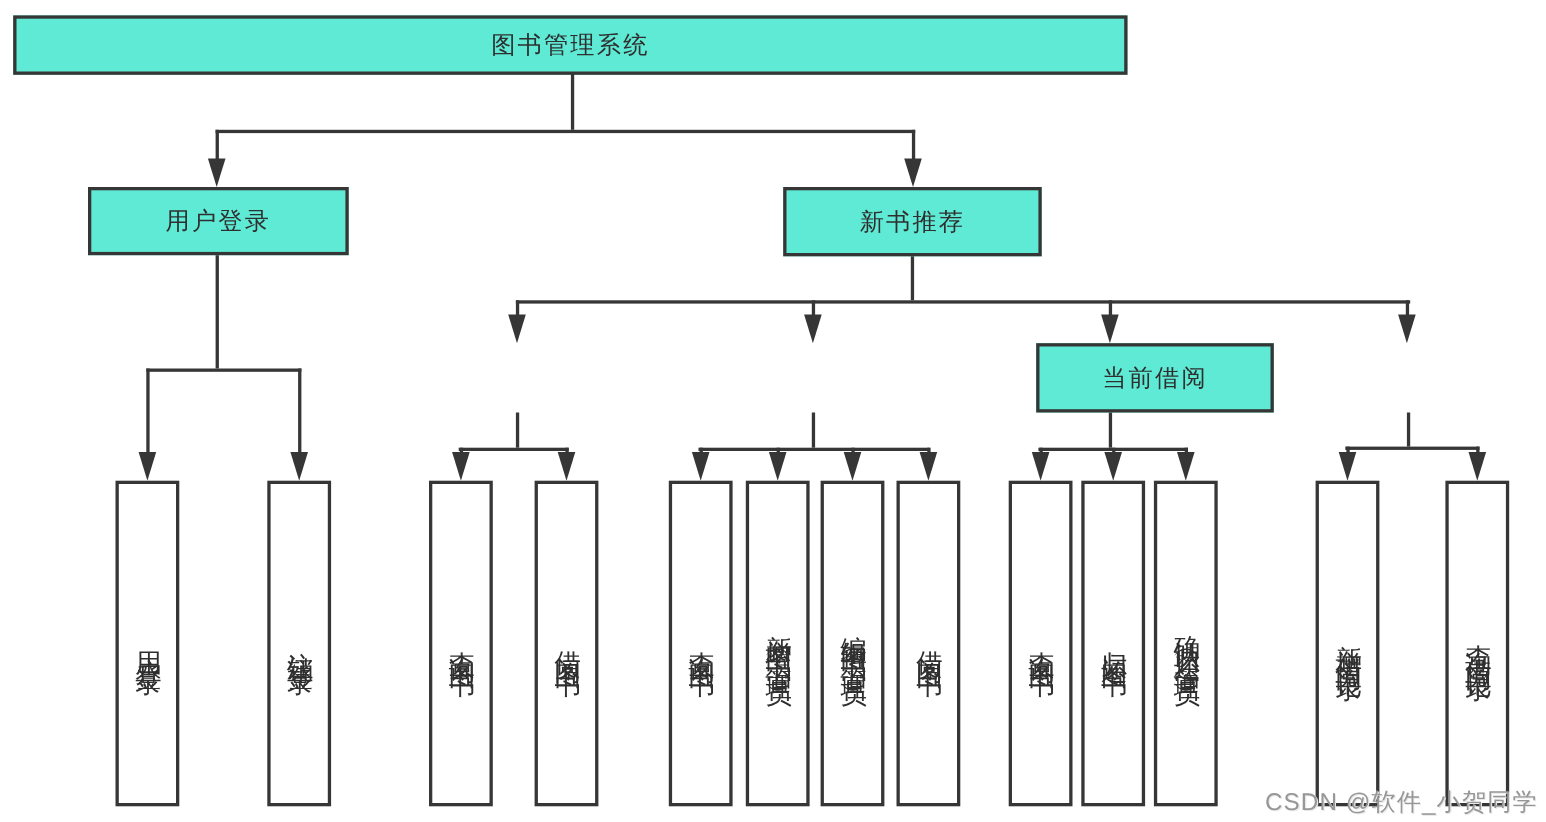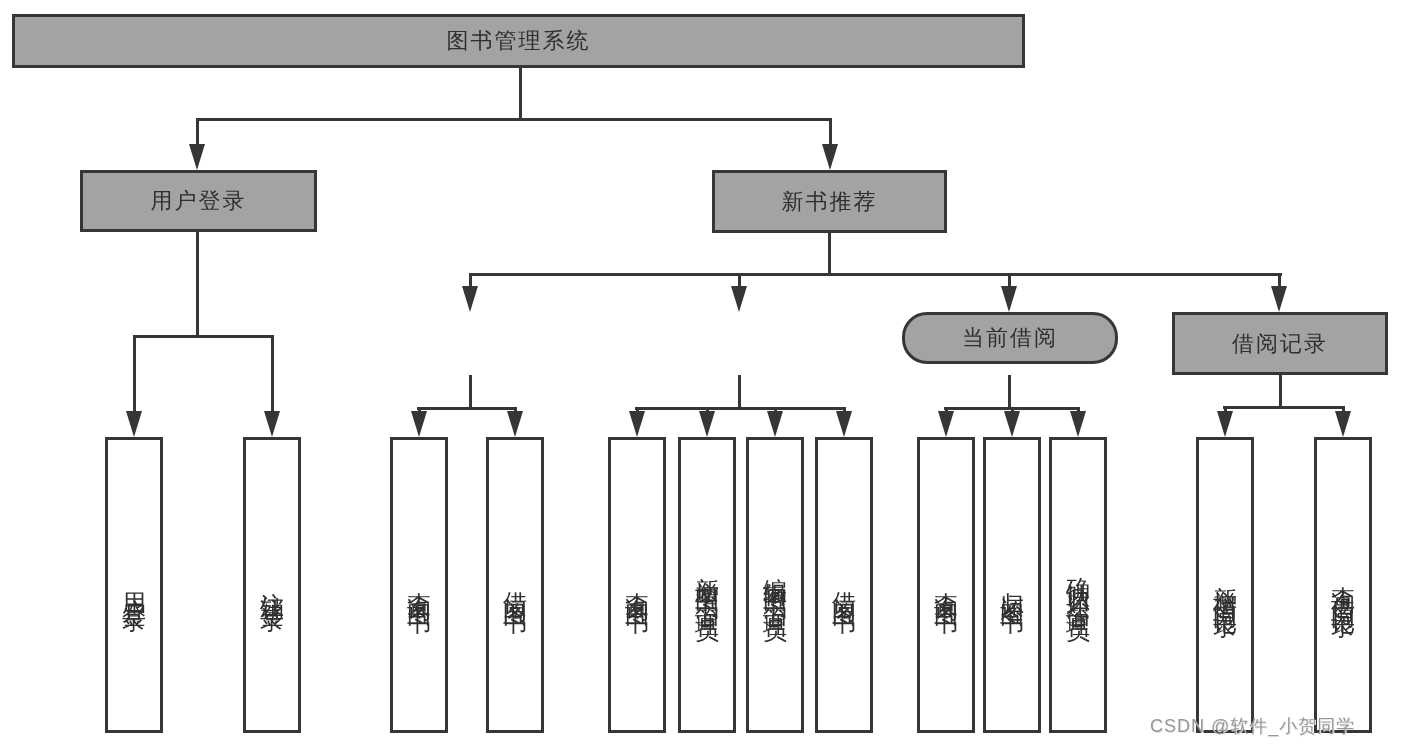--- a/index.html
+++ b/index.html
@@ -1,21 +1,21 @@
 <!DOCTYPE html>
 <html><head>
 <meta charset="utf-8">
 <style>
   html,body{margin:0;padding:0;background:#ffffff;}
   #canvas{
     position:relative;width:1405px;height:747px;background:#ffffff;overflow:hidden;
     font-family:"Liberation Sans","DejaVu Sans",sans-serif;color:#2f2f2f;
   }
   .box{
-    position:absolute;box-sizing:border-box;border:3px solid #363636;background:#a3a3a3;
+    position:absolute;box-sizing:border-box;border:3px solid #363636;background:#5eead4;
     display:flex;align-items:center;justify-content:center;text-align:center;
     font-size:22px;letter-spacing:2px;color:#2f2f2f;
   }
   .leaf{
     position:absolute;box-sizing:border-box;border:3px solid #363636;background:#fff;
     width:58px;height:296px;top:437px;
     display:flex;align-items:center;justify-content:center;
   }
   .leaf span{
     writing-mode:vertical-rl;text-orientation:mixed;
@@ -24,21 +24,21 @@
   .hline,.vline{position:absolute;background:#363636;}
   .hline{height:3px;}
   .vline{width:3px;}
   .arrow{
     position:absolute;width:0;height:0;
     border-left:8px solid transparent;border-right:8px solid transparent;
     border-top:26px solid #363636;
   }
   #watermark{
     position:absolute;left:1150px;top:714px;width:255px;
-    font-size:18px;color:#979797;letter-spacing:1px;white-space:nowrap;
+    font-size:22px;color:#979797;letter-spacing:1px;white-space:nowrap;
     text-shadow:1px 1px 0 #e8e8e8;z-index:5;
   }
 </style>
 </head>
 <body>
 
 <div id="canvas">
 
   <div class="box" style="left:12px;top:14px;width:1013px;height:54px;">
     <span>图书管理系统</span>
@@ -69,25 +69,22 @@
   <div class="hline" style="left:469px;top:273px;width:813px;"></div>
   <div class="vline" style="left:469px;top:273px;height:17px;"></div>
   <div class="arrow" style="left:462px;top:286px;"></div>
   <div class="vline" style="left:738px;top:273px;height:17px;"></div>
   <div class="arrow" style="left:731px;top:286px;"></div>
   <div class="vline" style="left:1008px;top:273px;height:17px;"></div>
   <div class="arrow" style="left:1001px;top:286px;"></div>
   <div class="vline" style="left:1278px;top:273px;height:17px;"></div>
   <div class="arrow" style="left:1271px;top:286px;"></div>
 
-  <div class="box" style="left:902px;top:312px;width:216px;height:52px;border-radius:25px;">
+  <div class="box" style="left:942px;top:312px;width:216px;height:63px;">
     <span>当前借阅</span>
-  </div>
-  <div class="box" style="left:1172px;top:312px;width:216px;height:63px;">
-    <span>借阅记录</span>
   </div>
 
   <div class="vline" style="left:469px;top:375px;height:32px;"></div>
   <div class="hline" style="left:417px;top:407px;width:100px;"></div>
   <div class="vline" style="left:418px;top:407px;height:8px;"></div>
   <div class="arrow" style="left:411px;top:411px;"></div>
   <div class="vline" style="left:514px;top:407px;height:8px;"></div>
   <div class="arrow" style="left:507px;top:411px;"></div>
 
   <div class="vline" style="left:738px;top:375px;height:32px;"></div>

